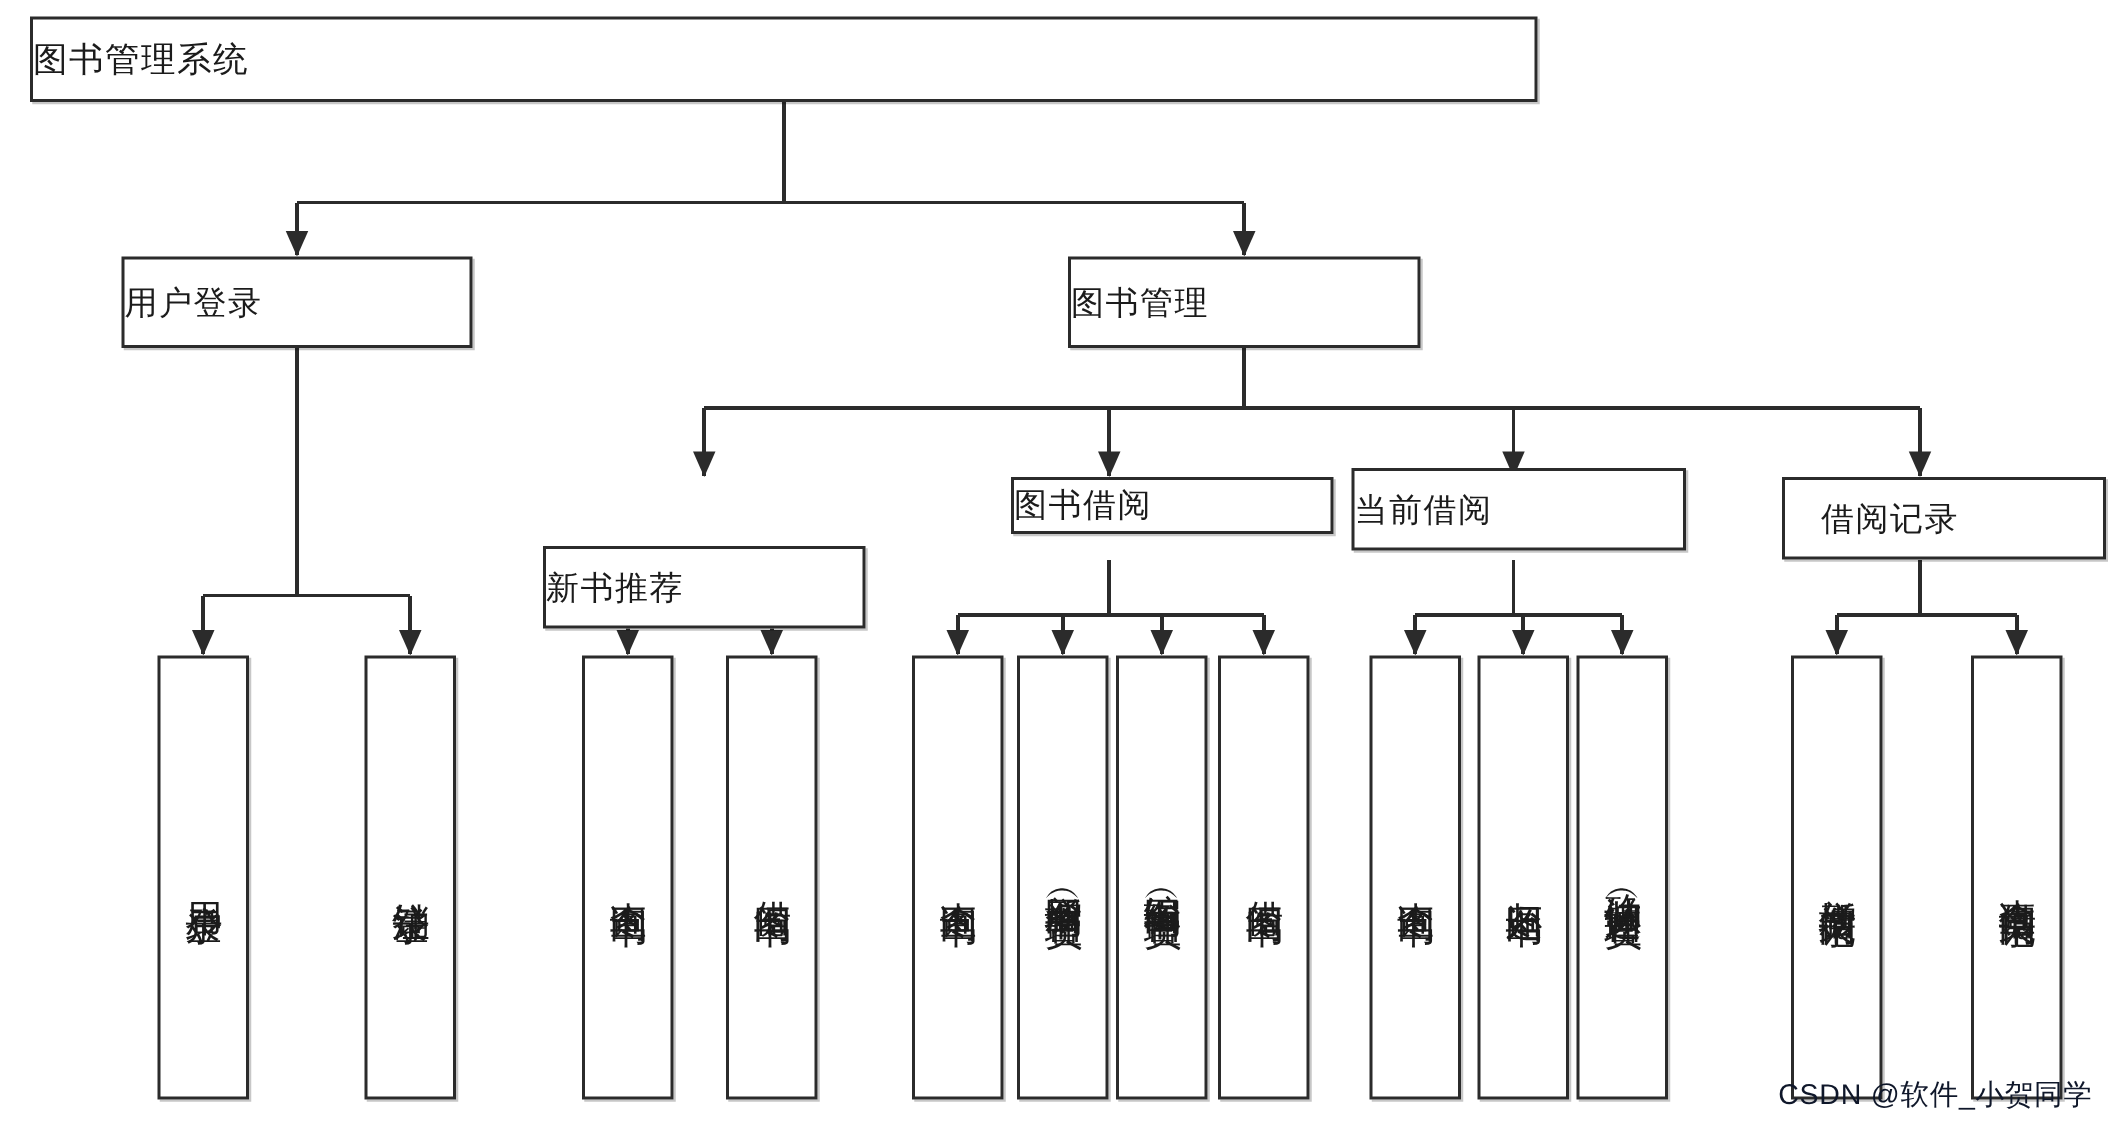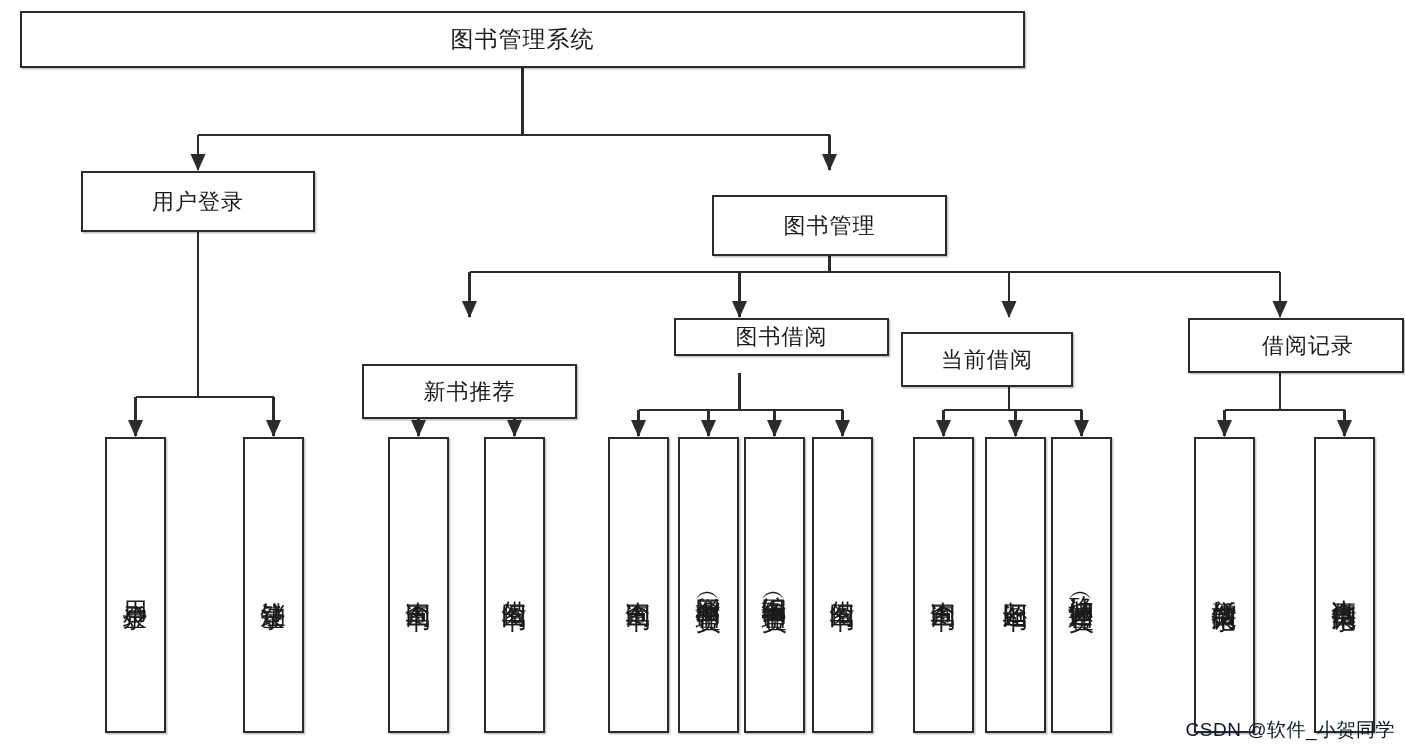--- a/index.html
+++ b/index.html
@@ -24,21 +24,20 @@
     pointer-events:none;
   }
   .node{
     position:absolute;
     box-sizing:border-box;
     background:#ffffff;
     border:2px solid #2b2b2b;
     box-shadow:1.5px 1.5px 0 rgba(0,0,0,0.22);
     display:flex;
     align-items:center;
-    justify-content:center;
     color:#1b1b1b;
     z-index:2;
   }
   .node-label{
     display:block;
     text-align:center;
     line-height:1.15;
     white-space:pre;
   }
   
@@ -133,30 +132,30 @@
       <polygon points="1337,420 1352,420 1344.5,437" fill="#2b2b2b"></polygon>
     </svg>
 
   <div id="nodes-layer">
       <div class="node horiz root" style="left: 20px; top: 11px; width: 1005px; height: 57px;">
         <span class="node-label">图书管理系统</span>
       </div>
       <div class="node horiz" style="left: 81px; top: 171px; width: 234px; height: 61px;">
         <span class="node-label">用户登录</span>
       </div>
-      <div class="node horiz" style="left: 712px; top: 171px; width: 235px; height: 61px; margin-top: 24px;">
+      <div class="node horiz" style="left: 712px; top: 171px; width: 235px; height: 61px;">
         <span class="node-label">图书管理</span>
       </div>
       <div class="node horiz" style="left: 362px; top: 318px; width: 215px; height: 55px; margin-top: 46px;">
         <span class="node-label">新书推荐</span>
       </div>
       <div class="node horiz" style="left: 632px; top: 318px; width: 215px; height: 38px; margin-left: 42px;">
         <span class="node-label">图书借阅</span>
       </div>
-      <div class="node horiz" style="left: 901px; top: 332px; width: 172px; height: 55px;">
+      <div class="node horiz" style="left: 901px; top: 312px; width: 223px; height: 55px;">
         <span class="node-label">当前借阅</span>
       </div>
       <div class="node horiz" style="left: 1188px; top: 318px; width: 216px; height: 55px; padding-left: 24px;">
         <span class="node-label">借阅记录</span>
       </div>
       <div class="node vert" style="left: 105px; top: 437px; width: 61px; height: 296px;">
         <span class="node-label">用户登录</span>
       </div>
       <div class="node vert" style="left: 243px; top: 437px; width: 61px; height: 296px;">
         <span class="node-label">注销登录</span>

